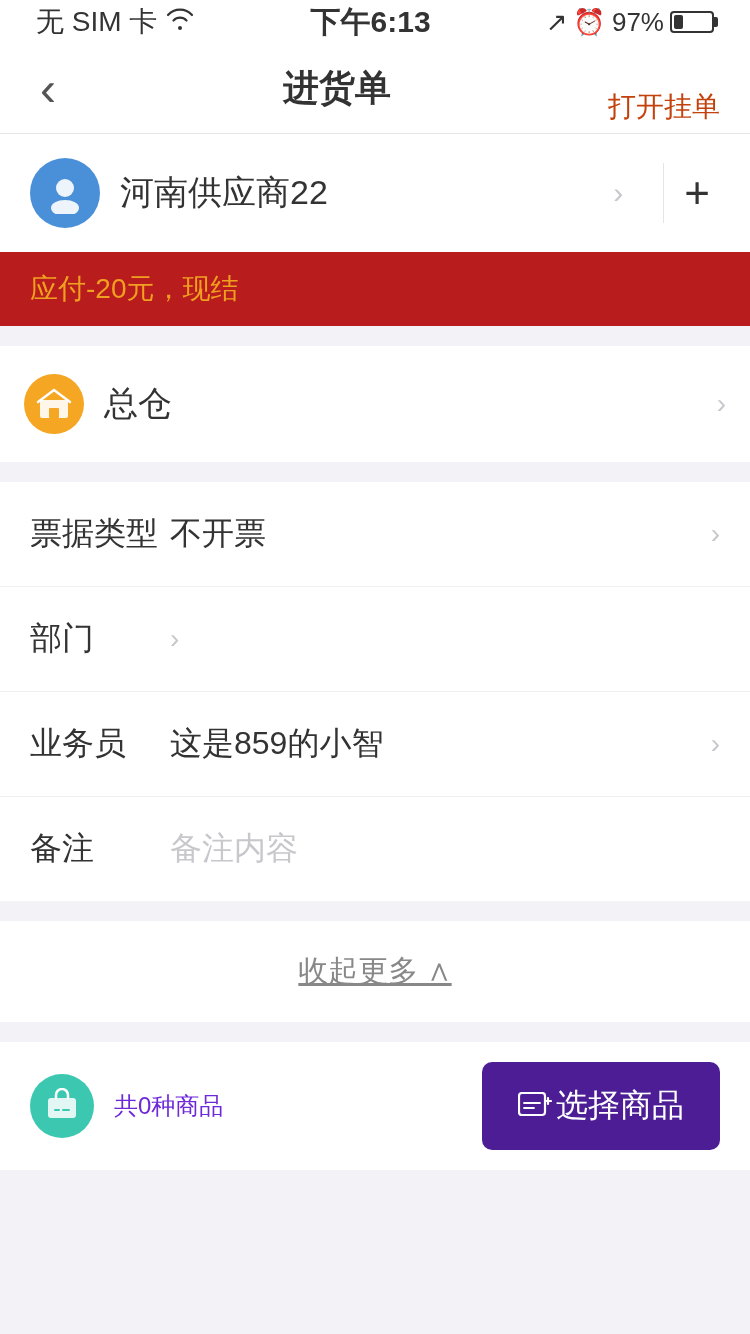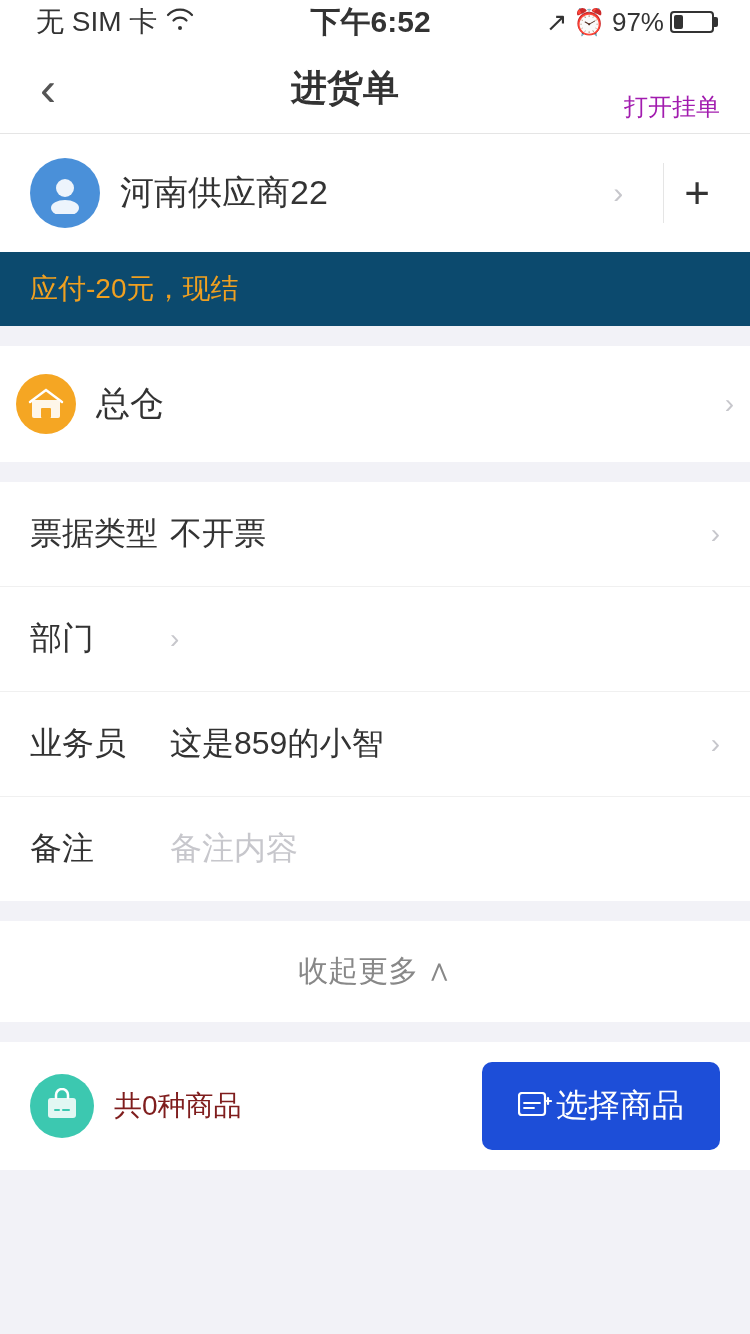--- a/index.html
+++ b/index.html
@@ -66,22 +66,22 @@
       color: #333;
       cursor: pointer;
       padding: 10px;
     }
     .nav-title {
       font-size: 36px;
       font-weight: 600;
       color: #333;
     }
     .nav-action {
-      font-size: 24px;
-      color: #a21caf;
+      font-size: 28px;
+      color: #c2410c;
       cursor: pointer;
       margin-top: 36px;
     }
 
     
     .content { background: #f2f2f7; }
 
     
     .card {
       background: #fff;
@@ -126,32 +126,32 @@
     }
     .divider-vertical {
       width: 1px;
       height: 60px;
       background: #e5e5e5;
       margin: 0 10px;
     }
 
     
     .notice-banner {
-      background: #0c4a6e;
+      background: #b91c1c;
       padding: 18px 30px;
       font-size: 28px;
       color: #f0a020;
       margin-bottom: 20px;
     }
 
     
     .warehouse-row {
       display: flex;
       align-items: center;
-      padding: 28px 16px;
+      padding: 28px 24px;
       background: #fff;
       margin-bottom: 20px;
     }
     .warehouse-icon {
       width: 60px; height: 60px;
       border-radius: 50%;
       background: #f5a623;
       display: flex; align-items: center; justify-content: center;
       margin-right: 20px;
       flex-shrink: 0;
@@ -199,45 +199,46 @@
 
     
     .collapse-row {
       background: #fff;
       padding: 30px;
       text-align: center;
       font-size: 30px;
       color: #888;
       margin-bottom: 20px;
       cursor: pointer;
+      text-decoration: underline;
     }
 
     
     .bottom-bar {
       background: #fff;
       display: flex;
       align-items: center;
       padding: 20px 30px;
       margin-bottom: 0;
     }
     .product-icon {
       width: 64px; height: 64px;
       border-radius: 50%;
       background: #3cc8b0;
       display: flex; align-items: center; justify-content: center;
       margin-right: 20px;
       flex-shrink: 0;
     }
     .product-count {
-      font-size: 28px;
-      color: #7f1d1d;
+      font-size: 24px;
+      color: #6d28d9;
       flex: 1;
     }
     .select-btn {
-      background: #1d4ed8;
+      background: #4c1d95;
       color: #fff;
       border: none;
       border-radius: 10px;
       padding: 22px 36px;
       font-size: 32px;
       display: flex;
       align-items: center;
       gap: 4px;
       cursor: pointer;
     }
@@ -249,21 +250,21 @@
   <div class="status-left">
     <span>无 SIM 卡</span>
     <span style="font-size:24px;">
       <svg width="30" height="22" viewBox="0 0 30 22" fill="none">
         <path d="M15 18a2 2 0 110 4 2 2 0 010-4z" fill="#333"></path>
         <path d="M8.5 12.5a9 9 0 0113 0" stroke="#333" stroke-width="2.2" stroke-linecap="round" fill="none"></path>
         <path d="M3 7a16 16 0 0124 0" stroke="#333" stroke-width="2.2" stroke-linecap="round" fill="none"></path>
       </svg>
     </span>
   </div>
-  <div class="status-center">下午6:52</div>
+  <div class="status-center">下午6:13</div>
   <div class="status-right">
     <span>↗</span>
     <span>⏰</span>
     <span>97%</span>
     <span class="battery-icon">
       <span class="battery-fill"></span>
     </span>
   </div>
 </div>
 

